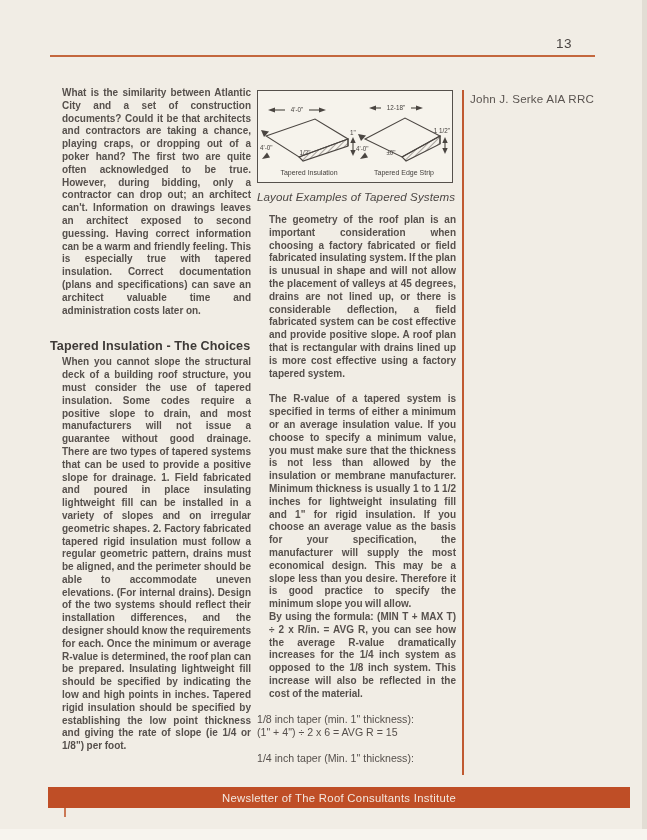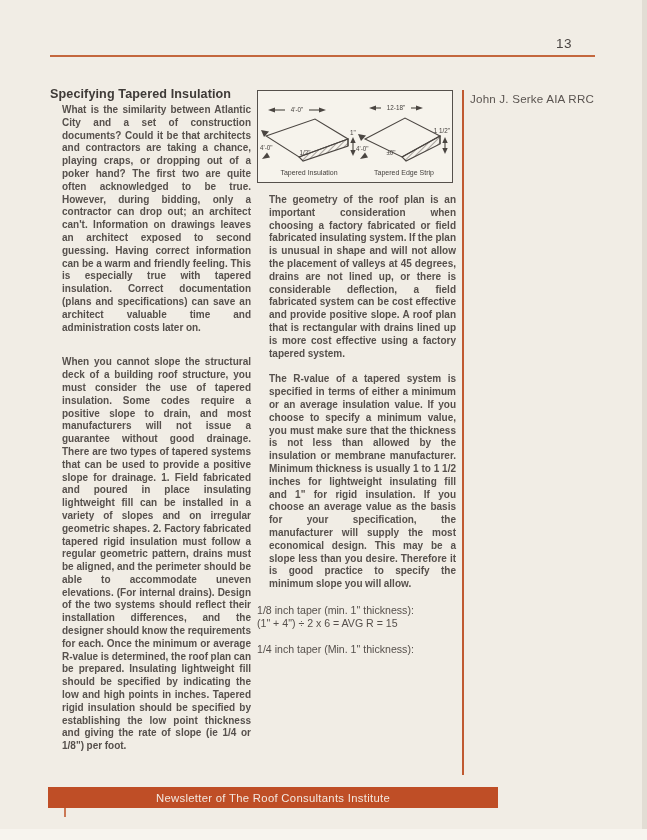--- a/index.html
+++ b/index.html
@@ -52,38 +52,38 @@
   .right-rule{position:absolute;left:462px;top:90px;width:2px;height:685px;background:var(--accent-rule);}
   .article-title{font-size:20.5px;line-height:24px;font-weight:bold;color:var(--ink-dark);
     letter-spacing:-0.3px;margin:0;}
   .byline{font-size:11.6px;color:#5a5450;letter-spacing:.2px;}
 
   
   .formula-line{font-size:10.6px;line-height:13px;text-align:left;}
   .formula-space{height:13px;}
 
   
-  .footer-bar{position:absolute;left:48px;top:787px;width:450px;height:21px;
+  .footer-bar{position:absolute;left:48px;top:787px;width:582px;height:21px;
     background:var(--accent-bar);color:#f3e8e0;font-size:11.3px;letter-spacing:.3px;
     display:flex;align-items:center;justify-content:center;}
   .footer-tick{position:absolute;left:64px;top:808px;width:2px;height:9px;background:var(--accent-rule);opacity:.8;}
 </style>
 </head>
 <body>
 
 <div class="page-edge-right"></div>
 <div class="page-edge-bottom"></div>
 
 <div class="page-number">13</div>
 <div class="top-rule"></div>
 
 <div class="col col-left">
-  <h3 class="sec">Specifying Tapered Insulation</h3>
   <p class="body-text">What is the similarity between Atlantic City and a set of construction documents? Could it be that architects and contractors are taking a chance, playing craps, or dropping out of a poker hand? The first two are quite often acknowledged to be true. However, during bidding, only a contractor can drop out; an architect can't. Information on drawings leaves an architect exposed to second guessing. Having correct information can be a warm and friendly feeling. This is especially true with tapered insulation. Correct documentation (plans and specifications) can save an architect valuable time and administration costs later on.</p>
   <div class="gap-big"></div>
+  <h3 class="sec">Tapered Insulation - The Choices</h3>
   <p class="body-text">When you cannot slope the structural deck of a building roof structure, you must consider the use of tapered insulation. Some codes require a positive slope to drain, and most manufacturers will not issue a guarantee without good drainage. There are two types of tapered systems that can be used to provide a positive slope for drainage. 1. Field fabricated and poured in place insulating lightweight fill can be installed in a variety of slopes and on irregular geometric shapes. 2. Factory fabricated tapered rigid insulation must follow a regular geometric pattern, drains must be aligned, and the perimeter should be able to accommodate uneven elevations. (For internal drains). Design of the two systems should reflect their installation differences, and the designer should know the requirements for each. Once the minimum or average R-value is determined, the roof plan can be prepared. Insulating lightweight fill should be specified by indicating the low and high points in inches. Tapered rigid insulation should be specified by establishing the low point thickness and giving the rate of slope (ie 1/4 or 1/8") per foot.</p>
 </div>
 
 <div class="col col-mid" style="top:90px;">
   <div class="figure-box">
     <svg width="193" height="90" viewBox="0 0 193 90">
       <defs>
         <pattern id="hatch" patternUnits="userSpaceOnUse" width="4" height="4" patternTransform="rotate(45)">
           <line x1="0" y1="0" x2="0" y2="4" stroke="#55504b" stroke-width="1"></line>
         </pattern>
@@ -125,24 +125,26 @@
           <polygon points="90,63 87.3,57 92.7,57" fill="#4a4541" stroke="none"></polygon>
         </g>
         <text class="dim" x="41" y="19.3" text-anchor="middle">12-18"</text>
         <text class="dim" x="1" y="60" text-anchor="start">4'-0"</text>
         <text class="dim" x="36" y="63.5" text-anchor="middle">±0"</text>
         <text class="dim" x="95" y="42" text-anchor="end">1 1/2"</text>
         <text class="fig-label" x="49" y="84" text-anchor="middle">Tapered Edge Strip</text>
       </g>
     </svg>
   </div>
+  <p class="figure-caption">Layout Examples of Tapered Systems</p>
   <div class="fig-gap"></div>
   <p class="body-text">The geometry of the roof plan is an important consideration when choosing a factory fabricated or field fabricated insulating system. If the plan is unusual in shape and will not allow the placement of valleys at 45 degrees, drains are not lined up, or there is considerable deflection, a field fabricated system can be cost effective and provide positive slope. A roof plan that is rectangular with drains lined up is more cost effective using a factory tapered system.</p>
   <div class="gap"></div>
   <p class="body-text">The R-value of a tapered system is specified in terms of either a minimum or an average insulation value. If you choose to specify a minimum value, you must make sure that the thickness is not less than allowed by the insulation or membrane manufacturer. Minimum thickness is usually 1 to 1 1/2 inches for lightweight insulating fill and 1" for rigid insulation. If you choose an average value as the basis for your specification, the manufacturer will supply the most economical design. This may be a slope less than you desire. Therefore it is good practice to specify the minimum slope you will allow.</p>
+  <p class="body-text" style="margin-top:0;">By using the formula: (MIN T + MAX T) ÷ 2 x R/in. = AVG R, you can see how the average R-value dramatically increases for the 1/4 inch system as opposed to the 1/8 inch system. This increase will also be reflected in the cost of the material.</p>
   <div class="gap"></div>
   <div class="formula-line">1/8 inch taper (min. 1" thickness):</div>
   <div class="formula-line">(1" + 4") ÷ 2 x 6 = AVG R = 15</div>
   <div class="formula-space"></div>
   <div class="formula-line">1/4 inch taper (Min. 1" thickness):</div>
 </div>
 
 <div class="right-rule"></div>
 <div class="col col-right" style="top:92px;">
   <div class="byline">John J. Serke AIA RRC</div>

